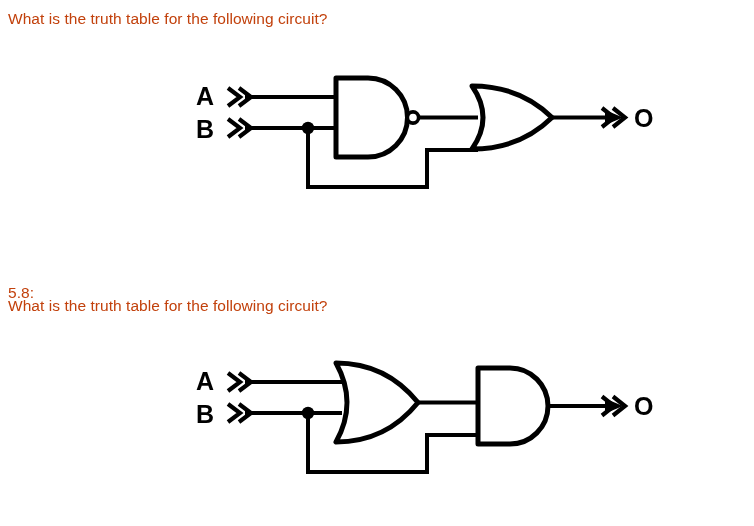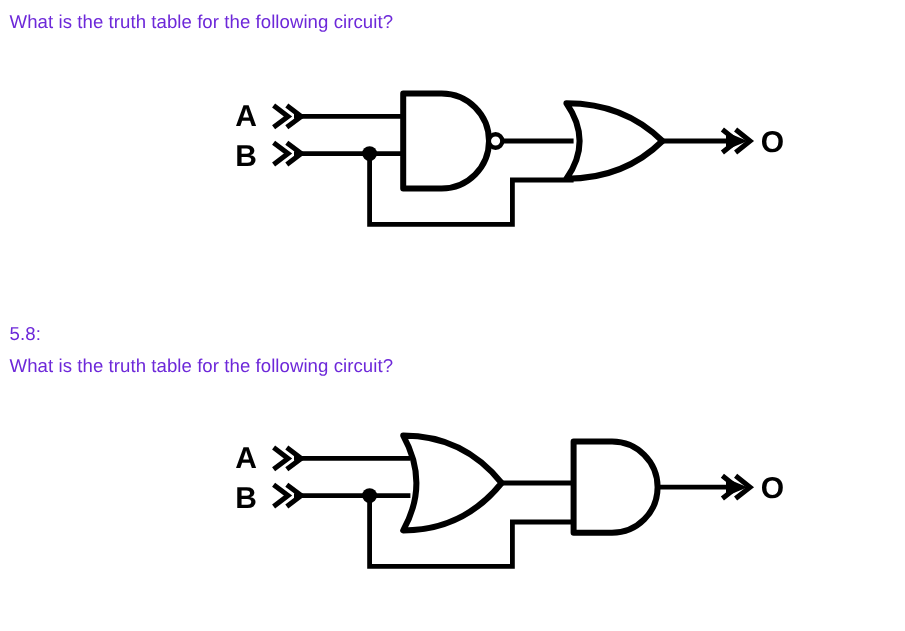--- a/index.html
+++ b/index.html
@@ -15,27 +15,27 @@
     overflow: hidden;
     font-family: "Liberation Sans", sans-serif;
     color: #1a1a1a;
     -webkit-font-smoothing: antialiased;
   }
 
   .qtext {
     position: absolute;
     font-size: 15.5px;
     line-height: 1.2;
-    color: #6d28d9;
+    color: #c2410c;
     white-space: nowrap;
     letter-spacing: 0.05px;
   }
 
   #question-1        { left: 8px;  top: 10px; }
-  #section-number    { left: 8px;  top: 270px; }
+  #section-number    { left: 8px;  top: 284px; }
   #question-2        { left: 8px;  top: 297px; }
 
   .circuit {
     position: absolute;
     left: 190px;
     width: 470px;
     height: 130px;
   }
   #circuit-1 { top: 68px; }
   #circuit-2 { top: 353px; }

